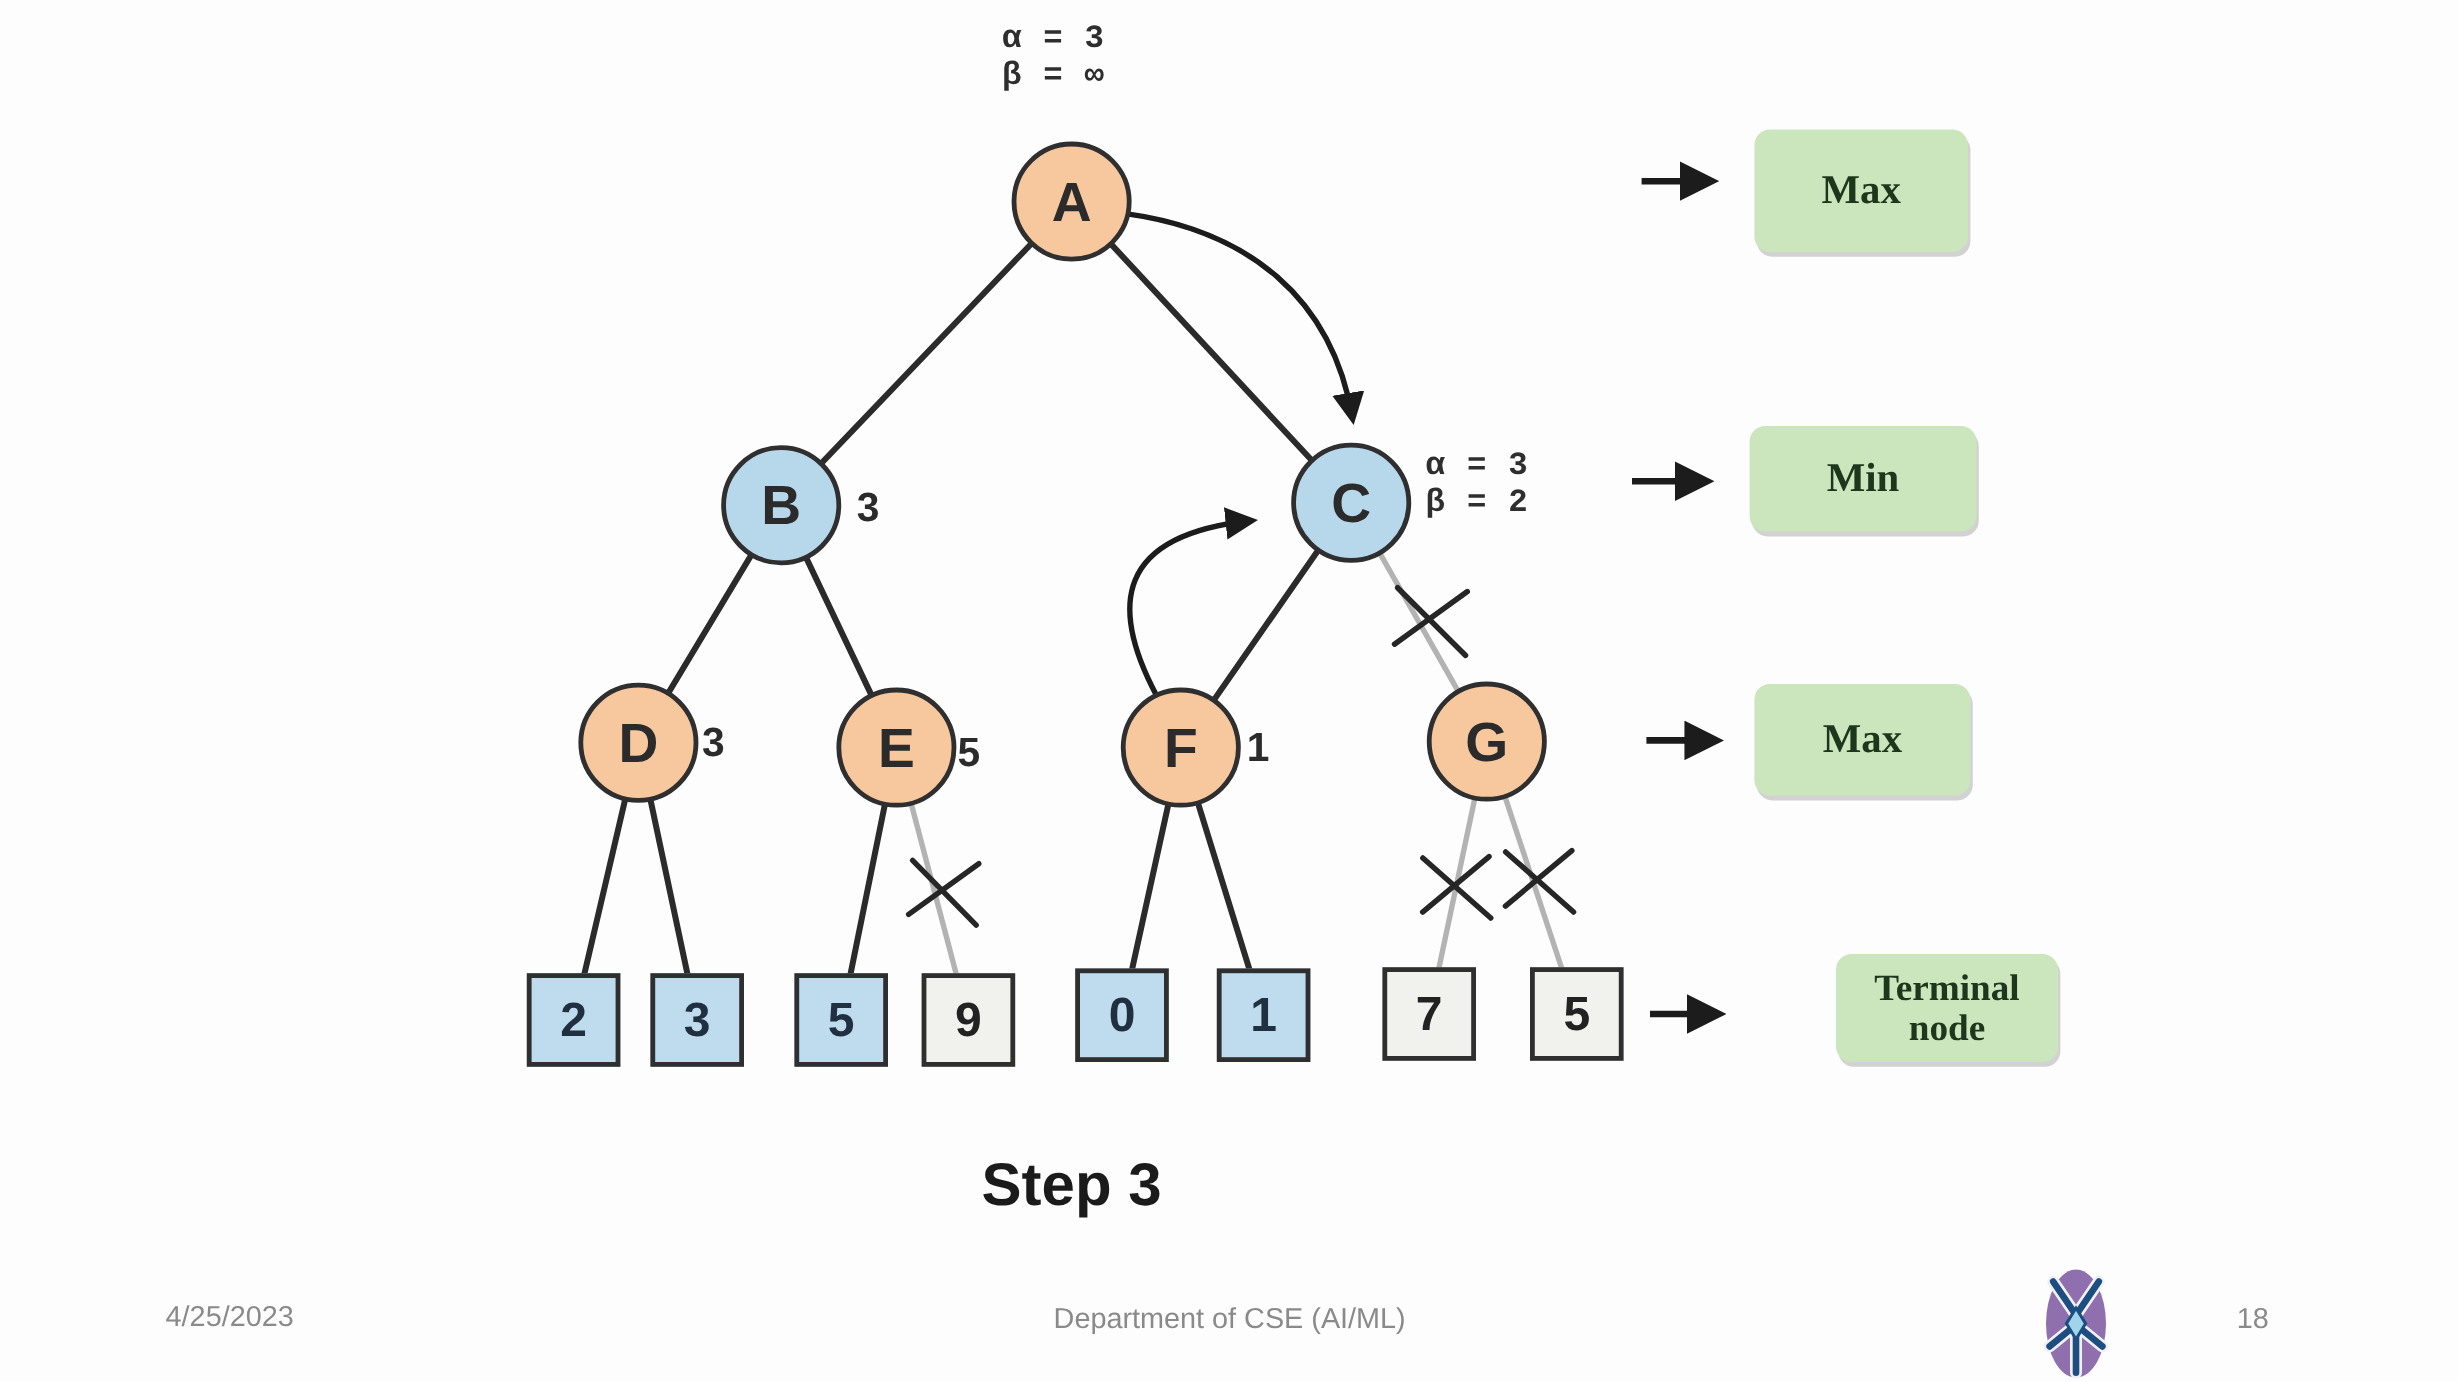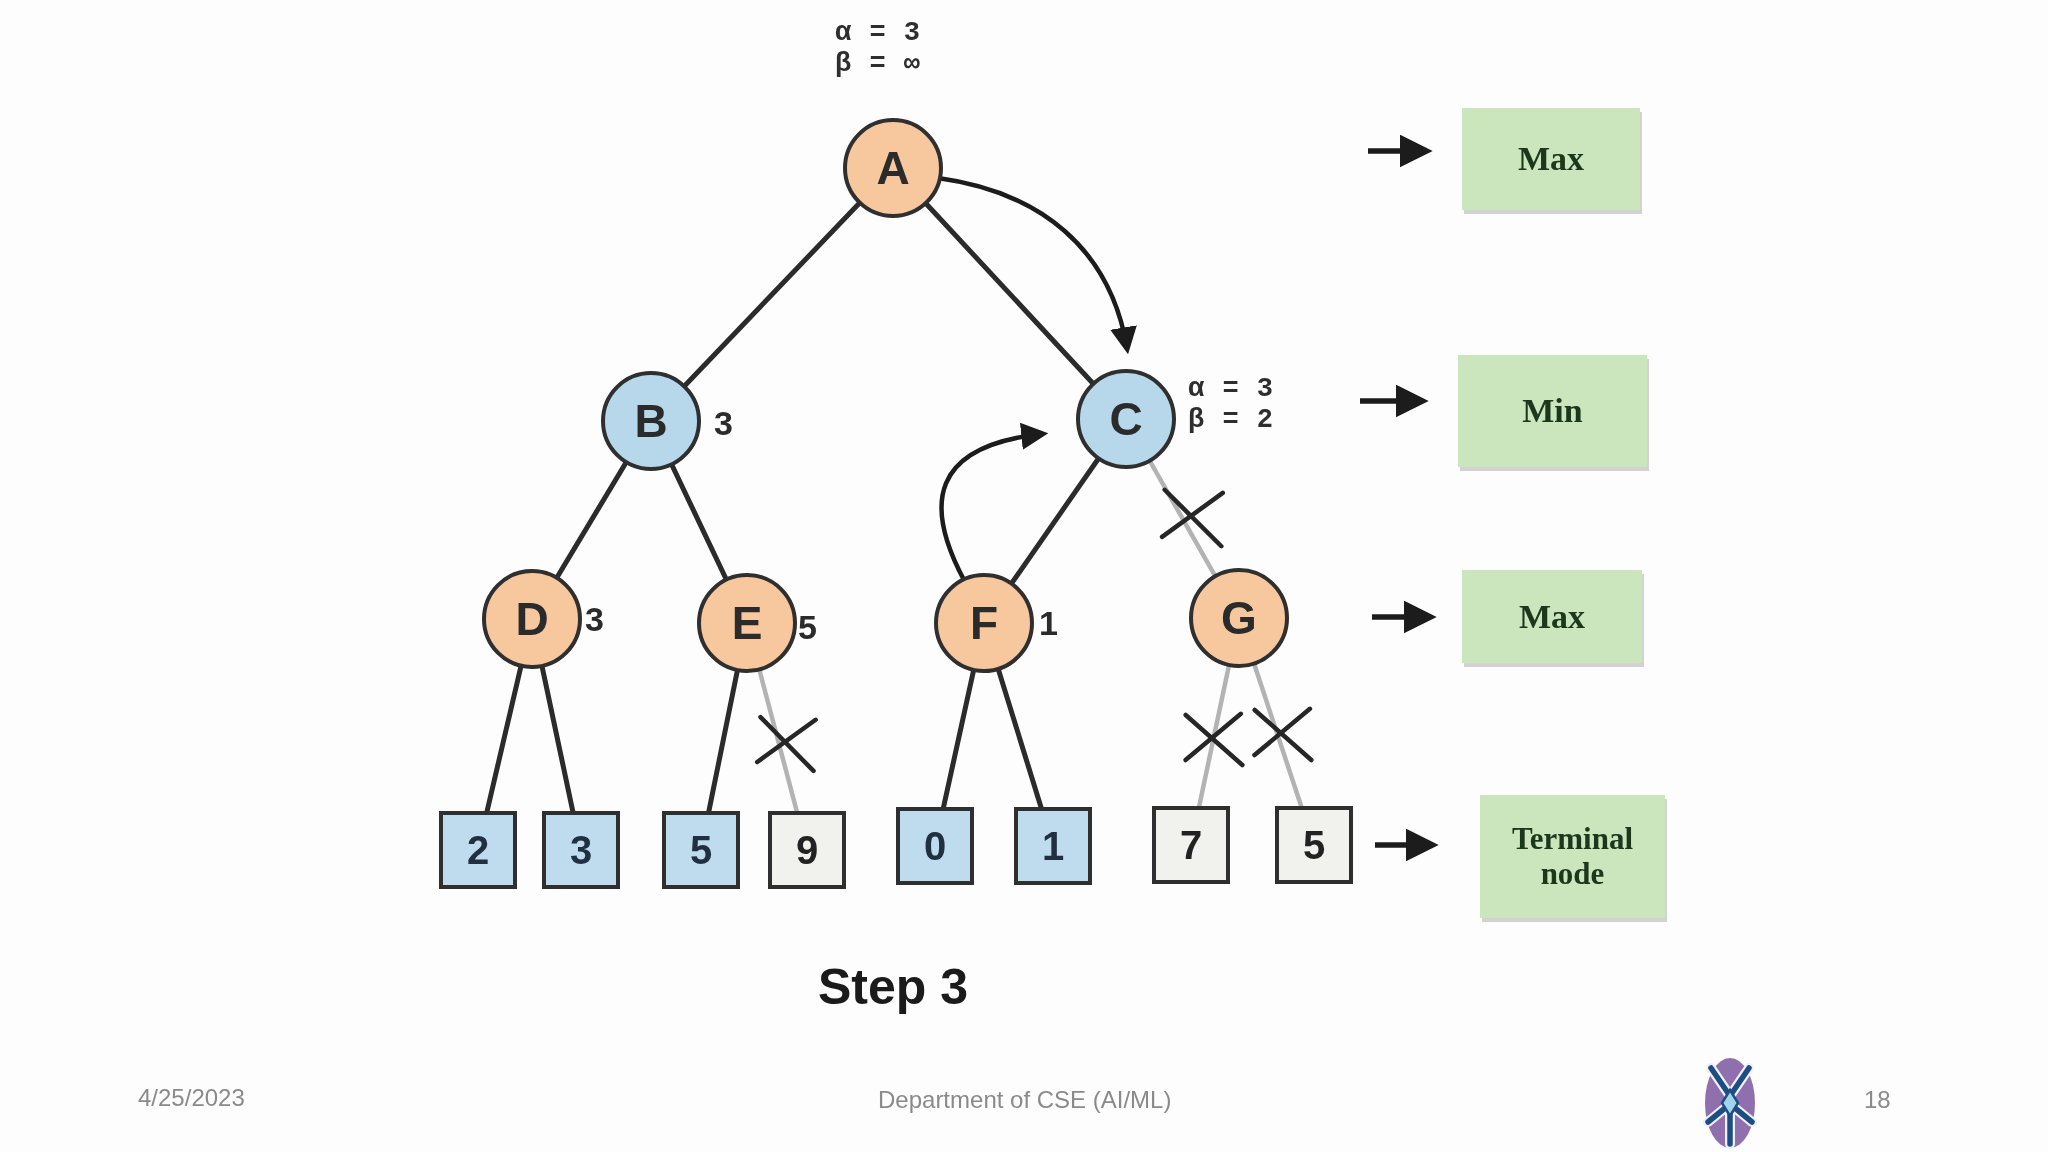--- a/index.html
+++ b/index.html
@@ -35,21 +35,21 @@
   .ann{
     position:absolute;font-family:Liberation Mono, monospace;font-weight:bold;
     font-size:27px;line-height:31px;color:#2e2e2e;letter-spacing:1px;white-space:pre;
   }
   
   .lgbox{
     position:absolute;background:var(--legend-fill,#cbe5bc);
     box-shadow:2px 4px 0 #d2d2d2;
     display:flex;align-items:center;justify-content:center;text-align:center;
     font-family:"Liberation Serif", serif;font-weight:bold;
-    font-size:34px;color:var(--legend-text,#1d371d);line-height:1.1;
+    font-size:34px;color:var(--legend-text,#1d371d);line-height:1.1;border-radius:13px;
   }
   .lgbox.small{font-size:31px;}
   .caption{
     position:absolute;left:768px;top:958px;width:250px;text-align:center;
     font-weight:bold;font-size:50px;color:#1b1b1b;
   }
   .footer-text{
     position:absolute;font-size:24px;color:var(--footer-text,#8a8a8a);font-weight:normal;
   }
 </style>
@@ -169,27 +169,27 @@
   <div class="term pruned" style="left:1152px;top:806px;">
       <span>7</span>
     </div>
   <div class="term pruned" style="left:1275px;top:806px;">
       <span>5</span>
     </div>
 
   <div class="lgbox" style="left:1462px;top:108px;width:178px;height:102px;">
       <span>Max</span>
     </div>
-  <div class="lgbox" style="left:1458px;top:355px;width:189px;height:112px;">
+  <div class="lgbox" style="left:1458px;top:355px;width:189px;height:88px;">
       <span>Min</span>
     </div>
   <div class="lgbox" style="left:1462px;top:570px;width:180px;height:93px;">
       <span>Max</span>
     </div>
-  <div class="lgbox small" style="left:1480px;top:795px;width:185px;height:123px;">
+  <div class="lgbox small" style="left:1530px;top:795px;width:185px;height:90px;">
       <span>Terminal node</span>
     </div>
 
   <div class="caption">Step 3</div>
 
   <div class="footer-text" style="left:138px;top:1084px;">4/25/2023</div>
   <div class="footer-text" style="left:878px;top:1086px;">Department of CSE (AI/ML)</div>
   <div class="footer-text" style="left:1864px;top:1086px;">18</div>
 
   <svg style="position:absolute;left:1703px;top:1056px;" width="54" height="94" viewBox="0 0 54 94">

